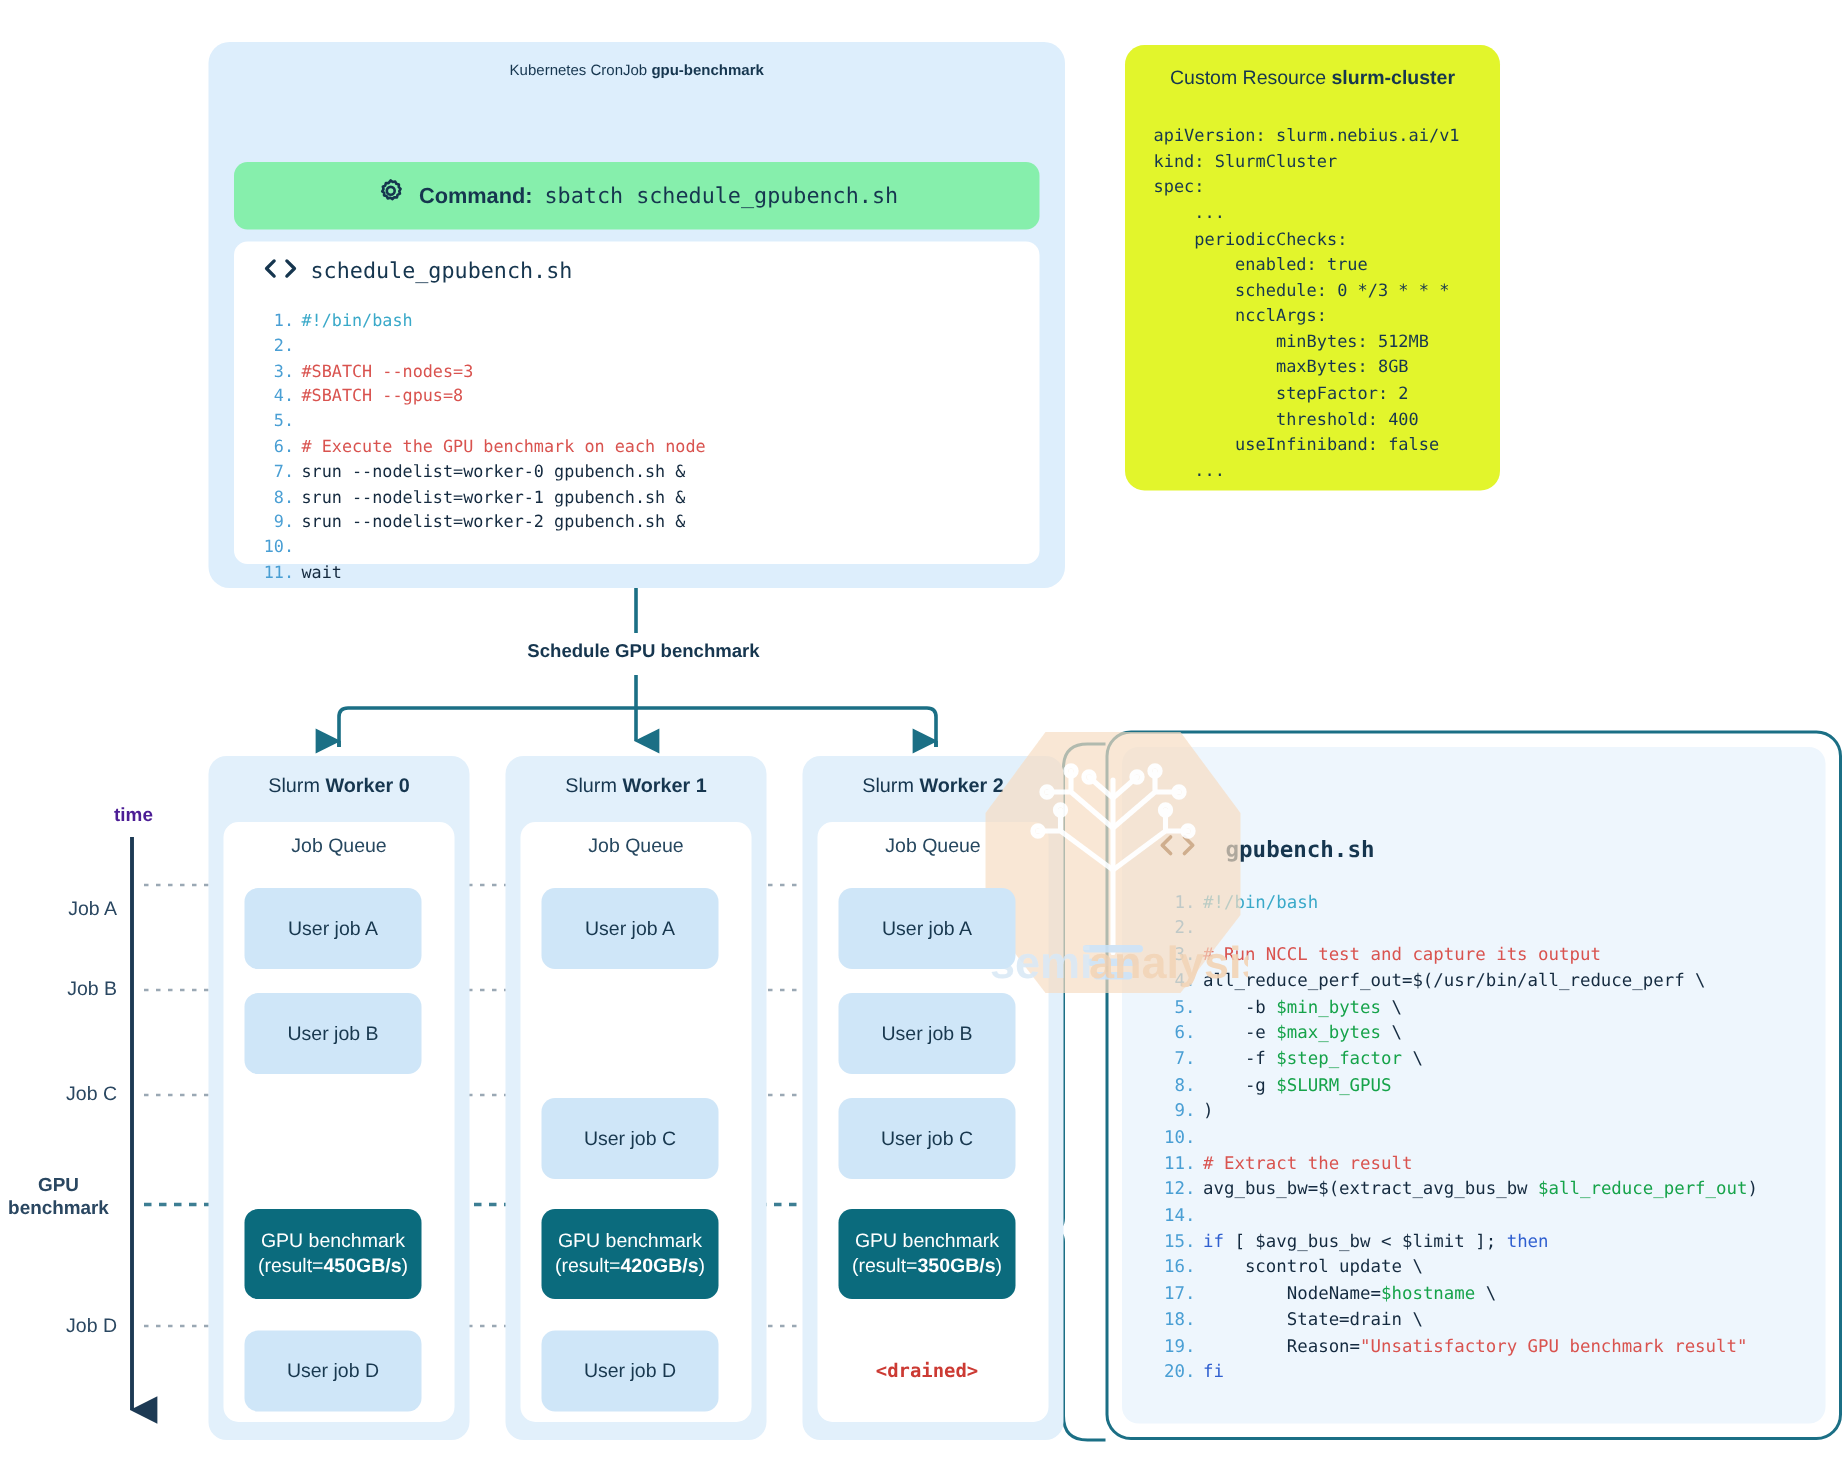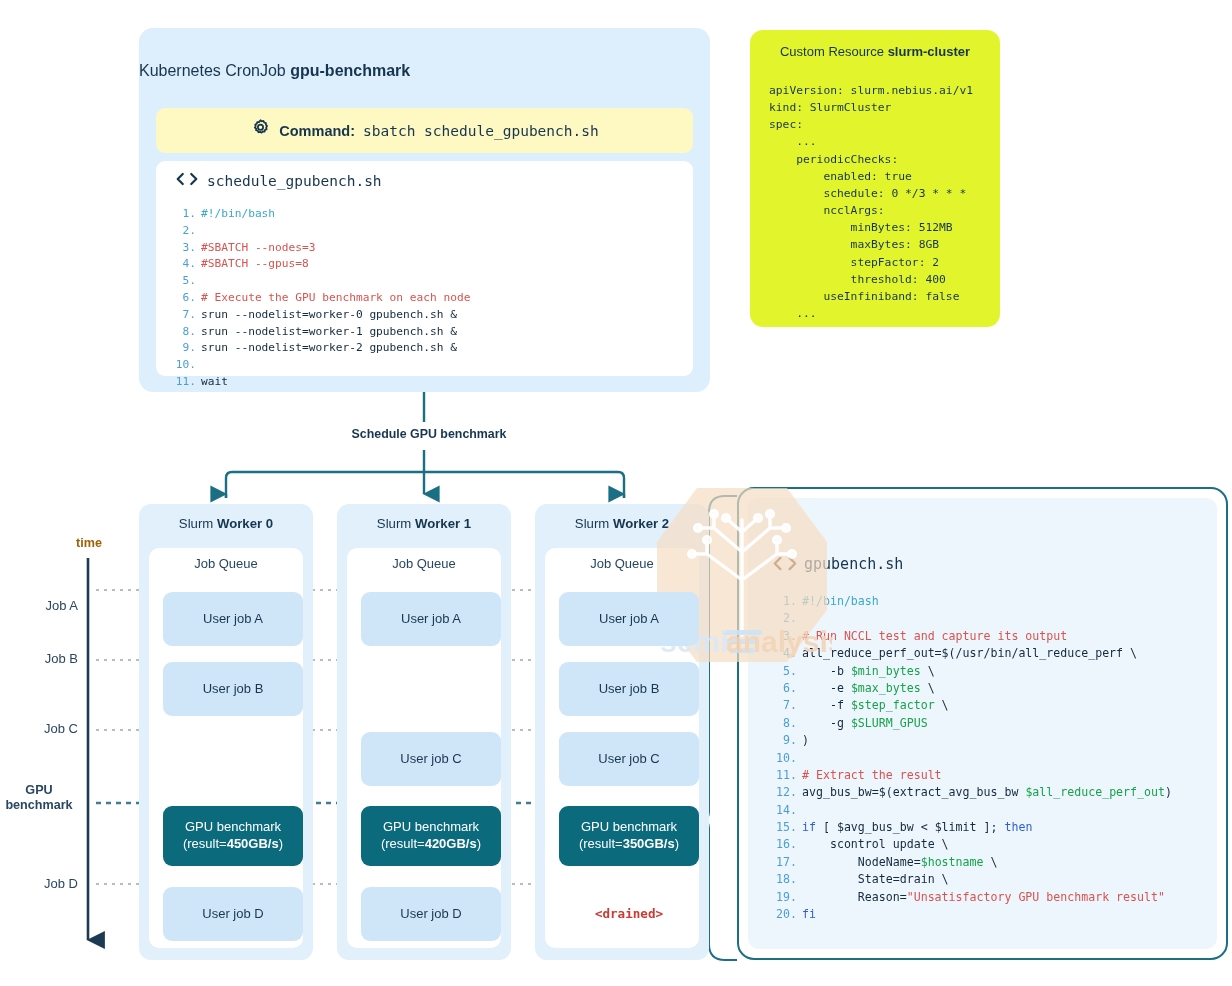--- a/index.html
+++ b/index.html
@@ -23,26 +23,26 @@
   .c-green  { color:#16a34a; }
   .c-blue   { color:#2f5fd0; }
 
   
   #cronjob-card {
     position:absolute; left:139px; top:28px; width:571px; height:364px;
     background:#ddeefc; border-radius:14px;
   }
   #cronjob-title {
     position:absolute; left:0; top:14px; width:100%;
-    text-align:left; font-size:16px; color:#16364f;margin-top:20px;
+    text-align:center; font-size:10px; color:#16364f;
   }
   #cronjob-title b { font-weight:bold; }
   #command-row {
     position:absolute; left:17px; top:80px; width:537px; height:45px;
-    background:#fef9c3; border-radius:9px;
+    background:#86efac; border-radius:9px;
     display:flex; align-items:center; justify-content:center; gap:8px;
   }
   #command-row .lbl { font-size:14.5px; font-weight:bold; color:#16364f; }
   #command-row .val { font-family:"DejaVu Sans Mono", monospace; font-size:14.5px; color:#16364f; }
   #script-card {
     position:absolute; left:17px; top:133px; width:537px; height:215px;
     background:#ffffff; border-radius:9px;
   }
   #script-card .fname {
     position:absolute; left:20px; top:10px;
@@ -72,21 +72,21 @@
   
   #schedule-label {
     position:absolute; left:329px; top:427px; width:200px;
     text-align:center; font-weight:bold; font-size:12.4px; color:#16364f;
   }
   #connectors { position:absolute; left:0; top:0; width:1232px; height:986px; pointer-events:none; }
 
   
   #time-label {
     position:absolute; left:52px; top:536px; width:74px;
-    text-align:center; font-weight:bold; font-size:12.6px; color:#a16207;
+    text-align:center; font-weight:bold; font-size:12.6px; color:#4c1d95;
   }
   .axis-tick {
     position:absolute; right:0; text-align:right;
     font-size:13px; color:#2a4761; white-space:nowrap;
   }
   .axis-tick.bold { font-weight:bold; text-align:center; }
   #tick-labels { position:absolute; left:0px; top:0px; width:84px; height:986px; }
 
   
   .worker {
@@ -100,21 +100,21 @@
   .worker .w-title b { font-weight:bold; }
   .queue {
     position:absolute; left:10px; top:44px; width:154px; height:400px;
     background:#ffffff; border-radius:10px;
   }
   .queue-title {
     position:absolute; left:0; top:8px; width:100%;
     text-align:center; font-size:13px; color:#26475f;
   }
   .jobcell {
-    position:absolute; left:14px; width:140px;
+    position:absolute; left:14px; width:118px;
     border-radius:9px;
     display:flex; align-items:center; justify-content:center;
     text-align:center; font-size:13px; line-height:1.28;
   }
   .jobcell.user { background:#cfe6f8; color:#18384f; }
   .jobcell.bench { background:#0b6b7d; color:#ffffff; }
   .jobcell.bench b { font-weight:bold;margin-top:16px; }
   .jobcell.drained {
     background:transparent; color:#cc3a33; font-weight:bold; font-size:12.6px;
     font-family:"DejaVu Sans Mono", monospace;
@@ -125,21 +125,21 @@
     position:absolute; left:737px; top:487px; width:491px; height:473px;
     border:2px solid #1b6f85; border-radius:17px; background:#ffffff;
   }
   #gpubench-inner {
     position:absolute; left:9px; top:9px; right:9px; bottom:9px;
     background:#eef6fd; border-radius:11px;
   }
   #gpubench-card .fname {
     position:absolute; left:34px; top:66px;
     font-family:"DejaVu Sans Mono", monospace; font-size:15px; color:#16364f;
-    display:flex; gap:7px;
+    display:flex; align-items:center; gap:20px;font-weight:bold;
   }
   #gpubench-card .codelines {
     position:absolute; left:34px; top:104px; font-size:11.6px;
   }
   #gpubench-card .ln { width:24px; margin-right:5px; }
 
   
   #watermark {
     position:absolute; left:652px; top:480px; width:180px; height:190px;
     opacity:.95; pointer-events:none;

